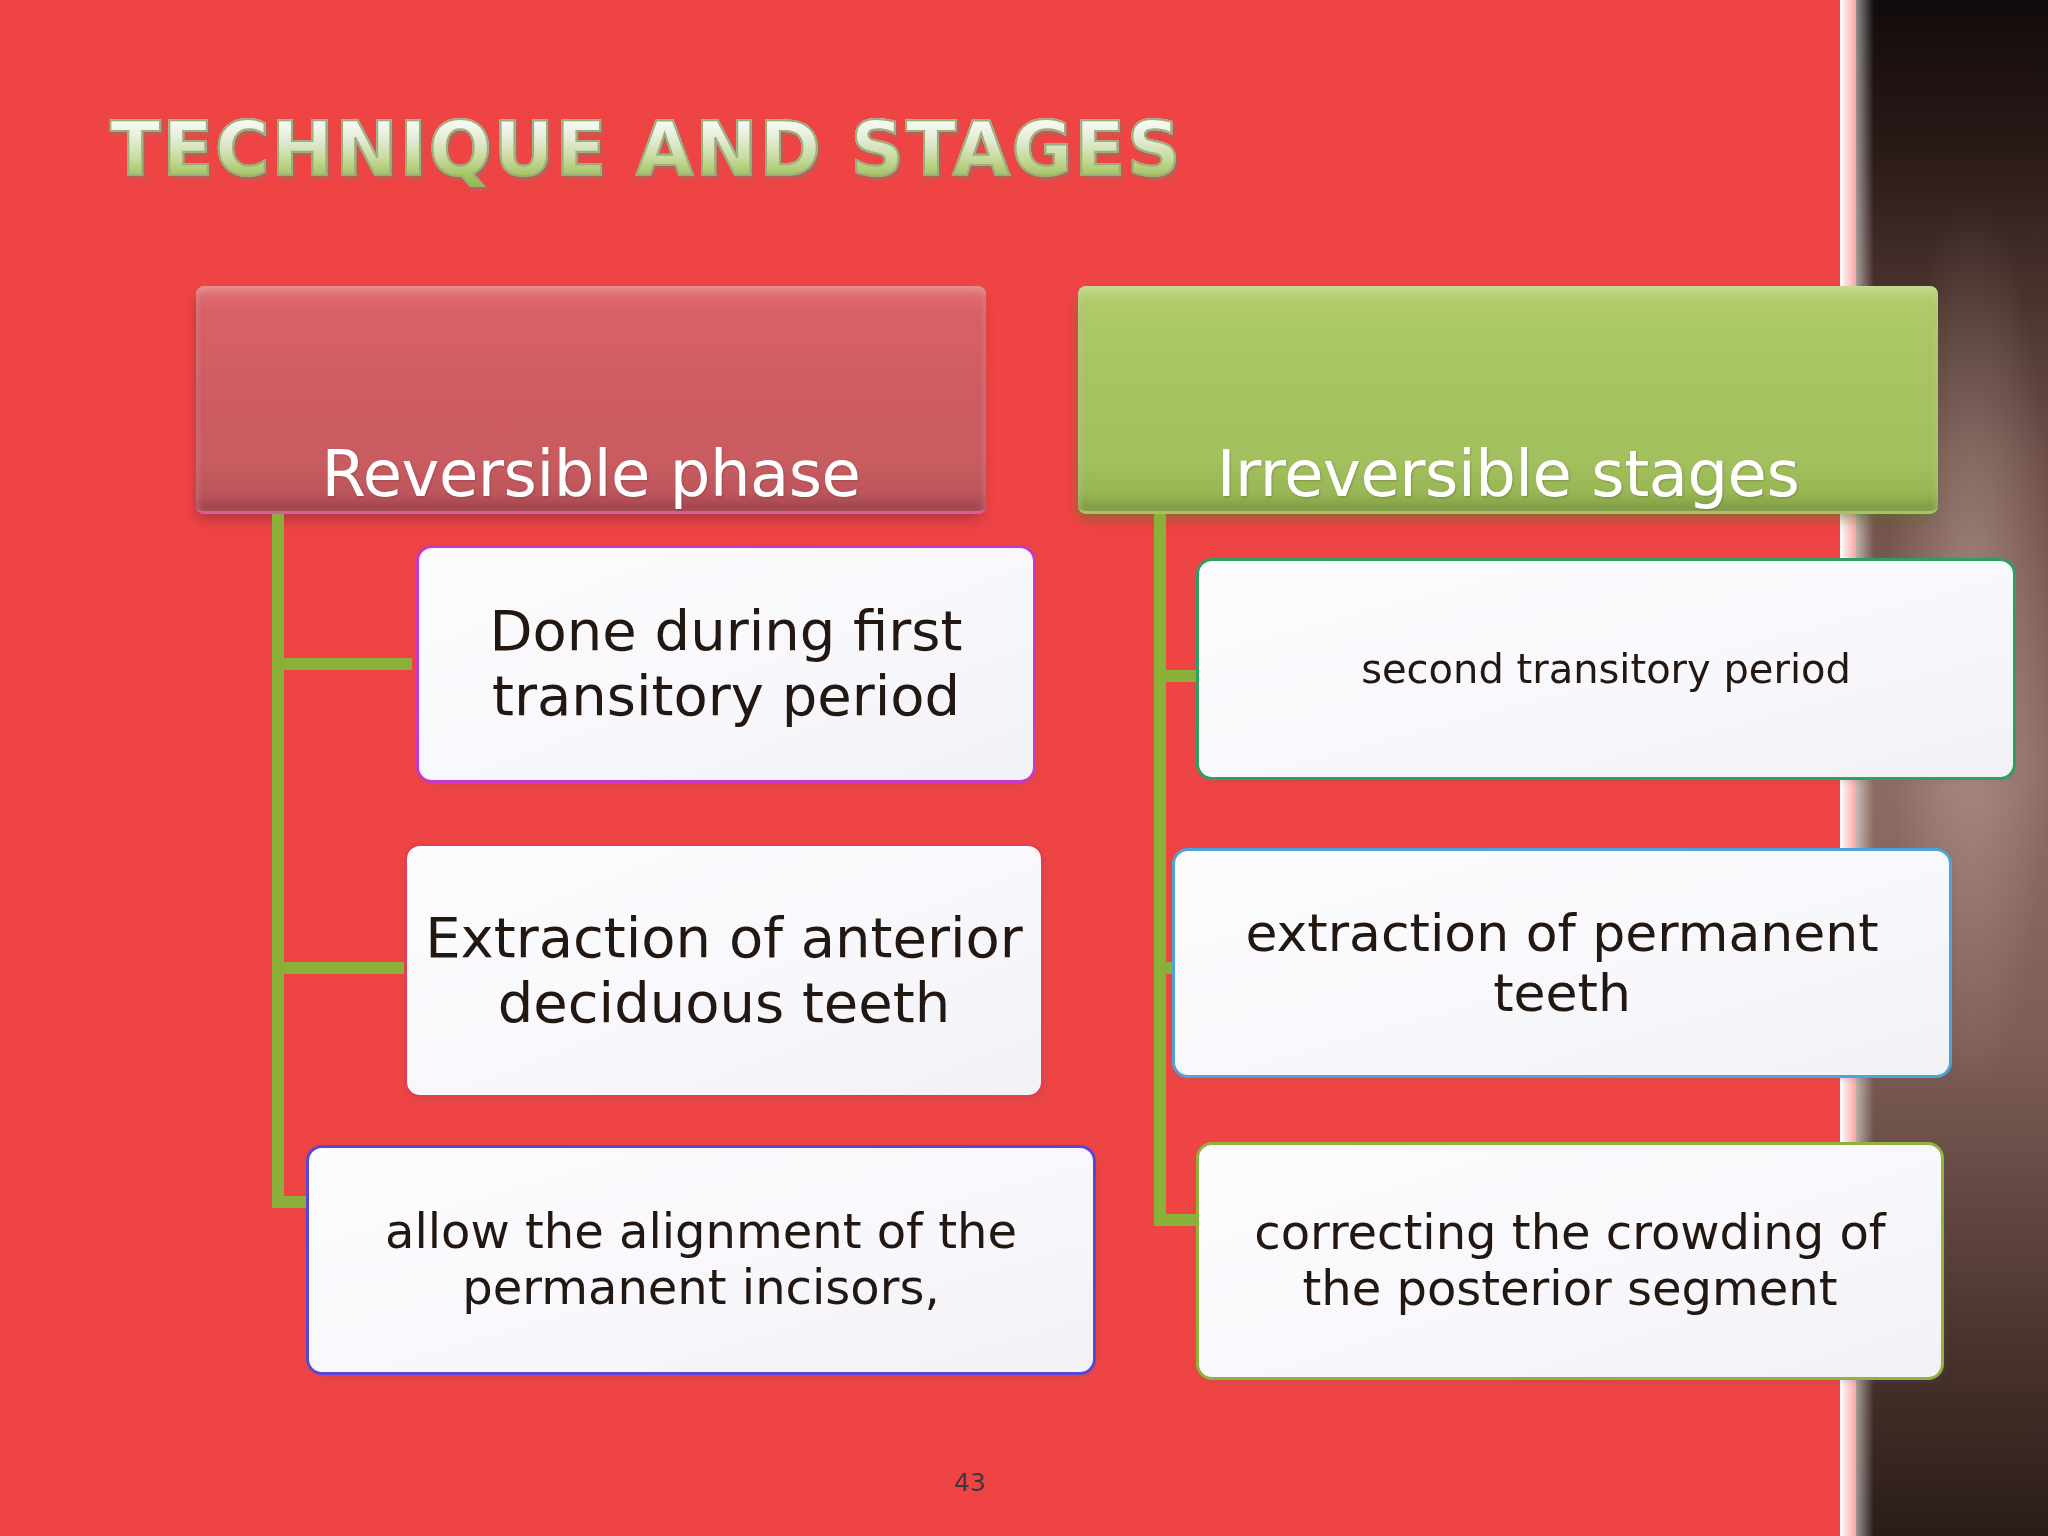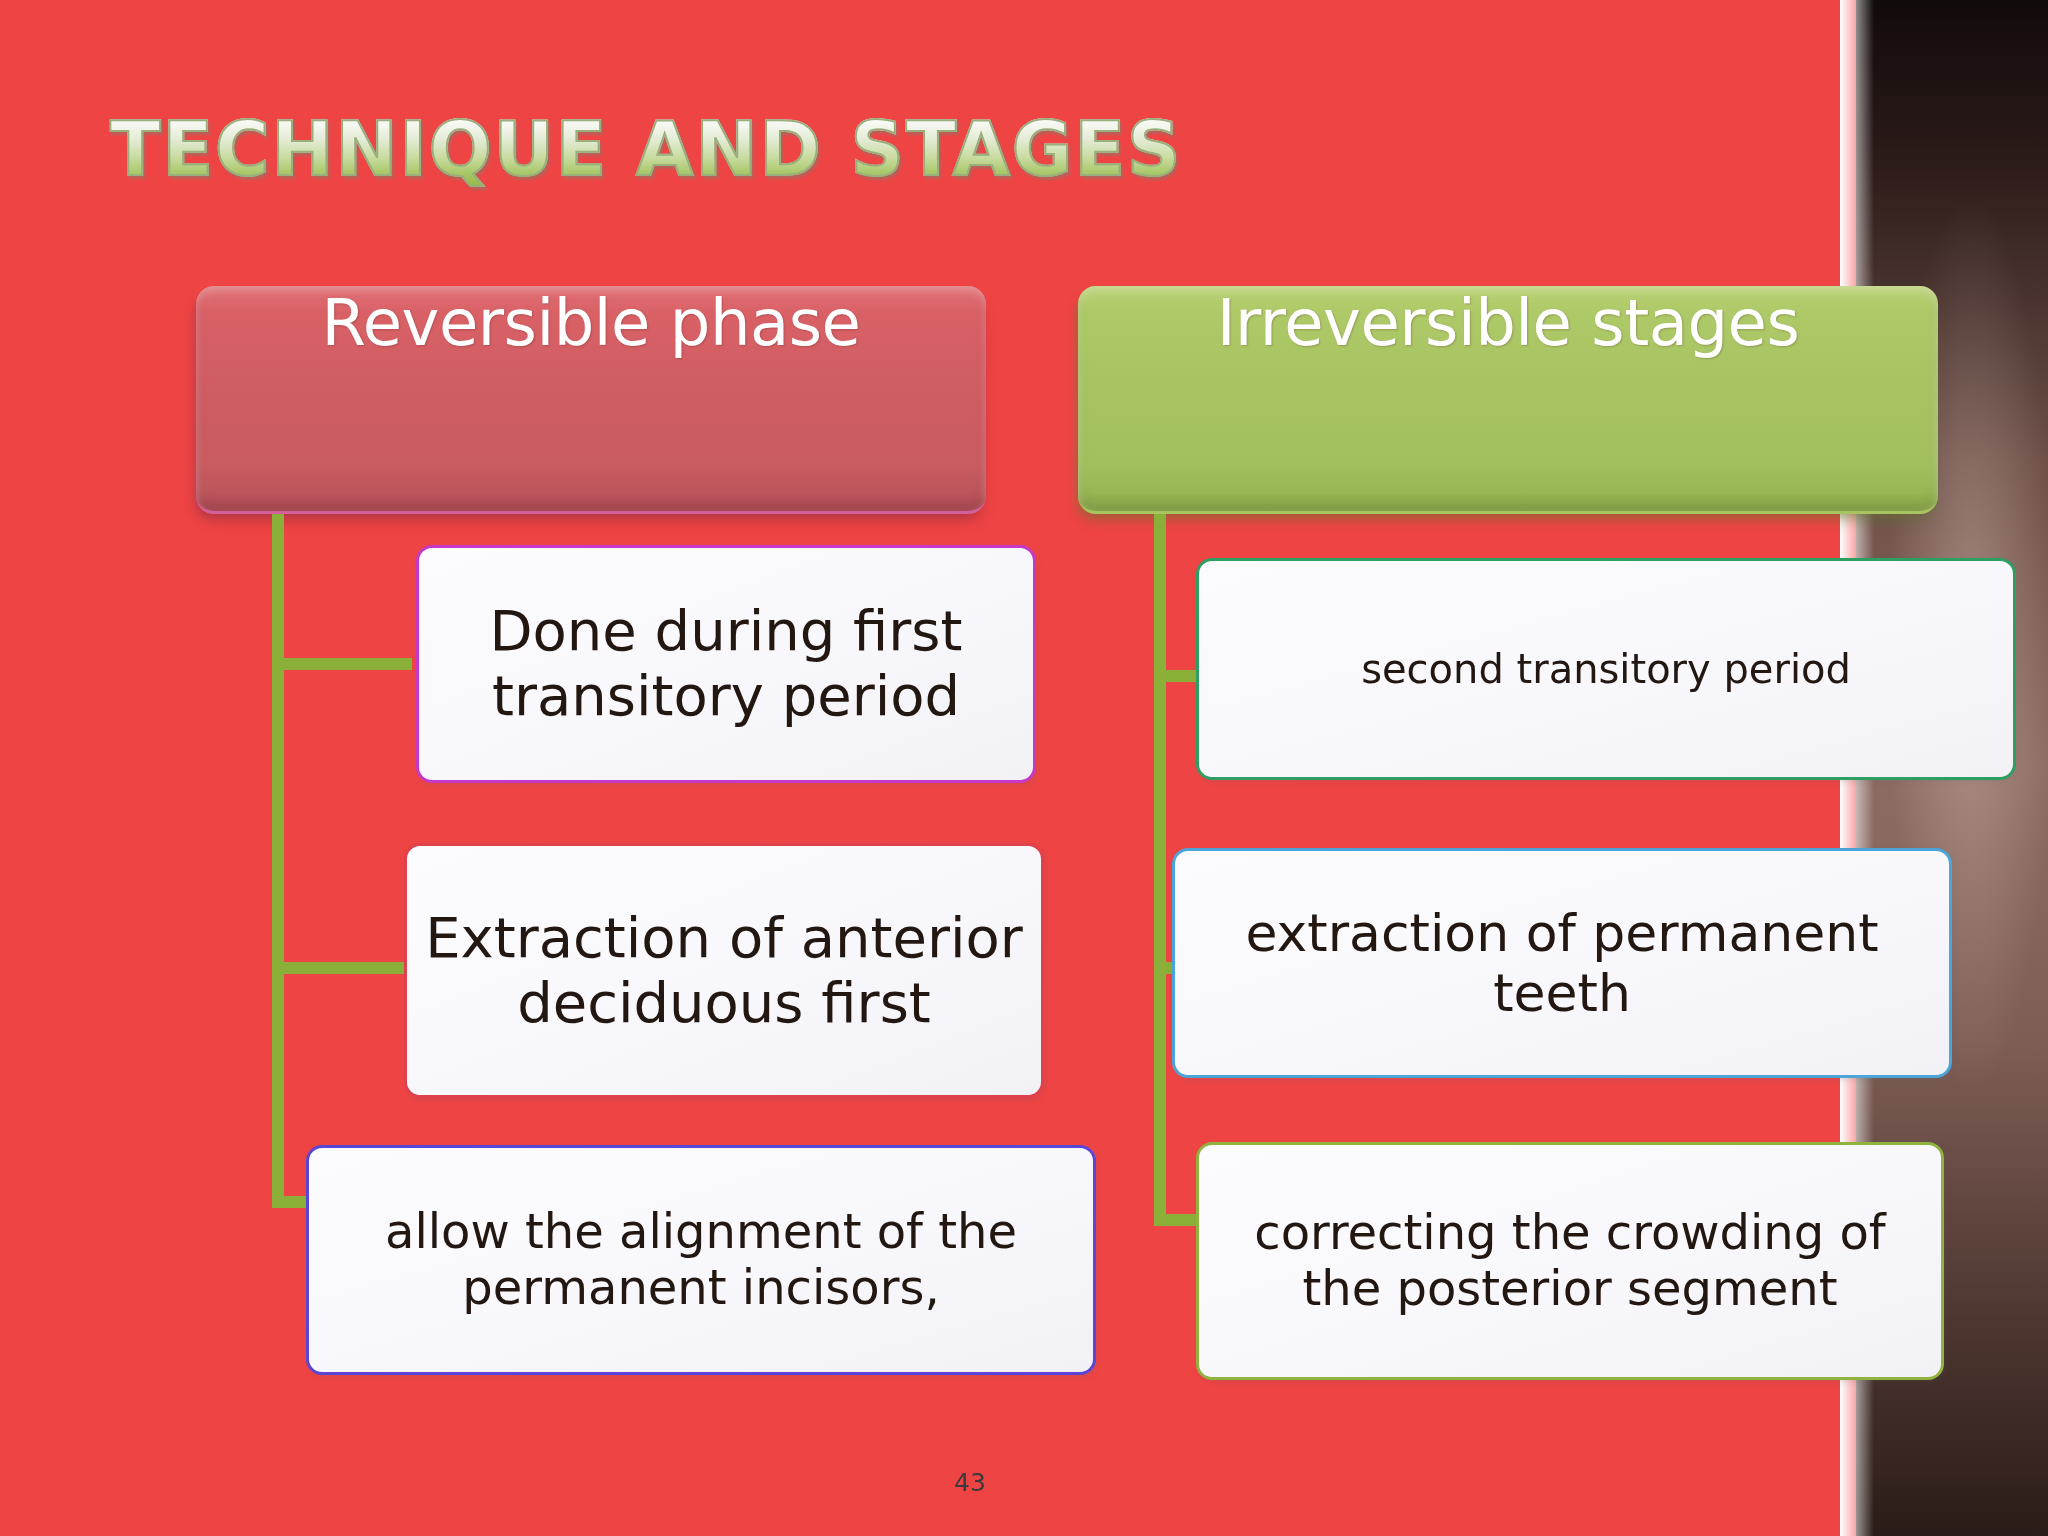--- a/index.html
+++ b/index.html
@@ -81,23 +81,23 @@
     color: transparent;
     -webkit-text-stroke: 2px #9aae7e;
     paint-order: stroke fill;
     filter: drop-shadow(2px 3px 1px rgba(120,130,110,0.45));
     white-space: nowrap;
   }
 
   
   .hdr {
     position: absolute;
-    border-radius: 18px;
+    border-radius: 8px;
     display: flex;
-    align-items: flex-start;
+    align-items: flex-end;
     justify-content: center;
     color: #ffffff;
     font-family: "DejaVu Sans", sans-serif;
     font-size: 64px;
     font-weight: normal;
     letter-spacing: -0.5px;
     text-shadow: 1px 1px 2px rgba(80,40,40,0.28);
     box-sizing: border-box;
   }
   .hdr-left {
@@ -210,21 +210,21 @@
 
   <div class="conn conn-v" style="left:272px; top:514px; height:694px;"></div>
   <div class="conn conn-h" style="left:272px; top:658px; width:140px;"></div>
   <div class="conn conn-h" style="left:272px; top:962px; width:140px;"></div>
   <div class="conn conn-h" style="left:272px; top:1196px; width:44px;"></div>
 
   <div class="cbox lb1">
     <span>Done during first transitory period</span>
   </div>
   <div class="cbox lb2">
-    <span>Extraction of anterior deciduous first</span>
+    <span>Extraction of anterior deciduous teeth</span>
   </div>
   <div class="cbox lb3">
     <span>allow the alignment of the permanent incisors,</span>
   </div>
 
   <div class="hdr hdr-right">
     <span>Irreversible stages</span>
   </div>
 
   <div class="conn conn-v" style="left:1154px; top:514px; height:712px;"></div>

